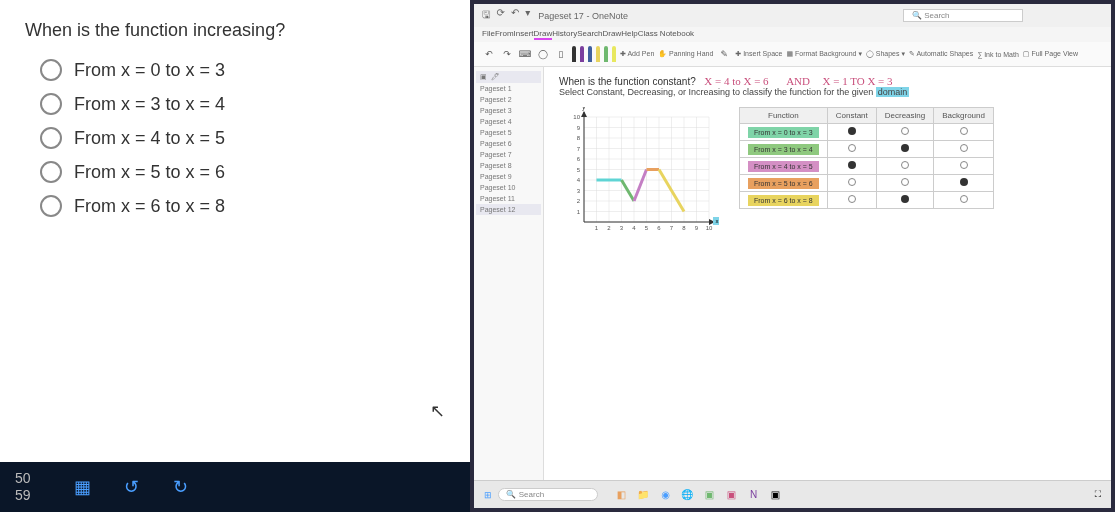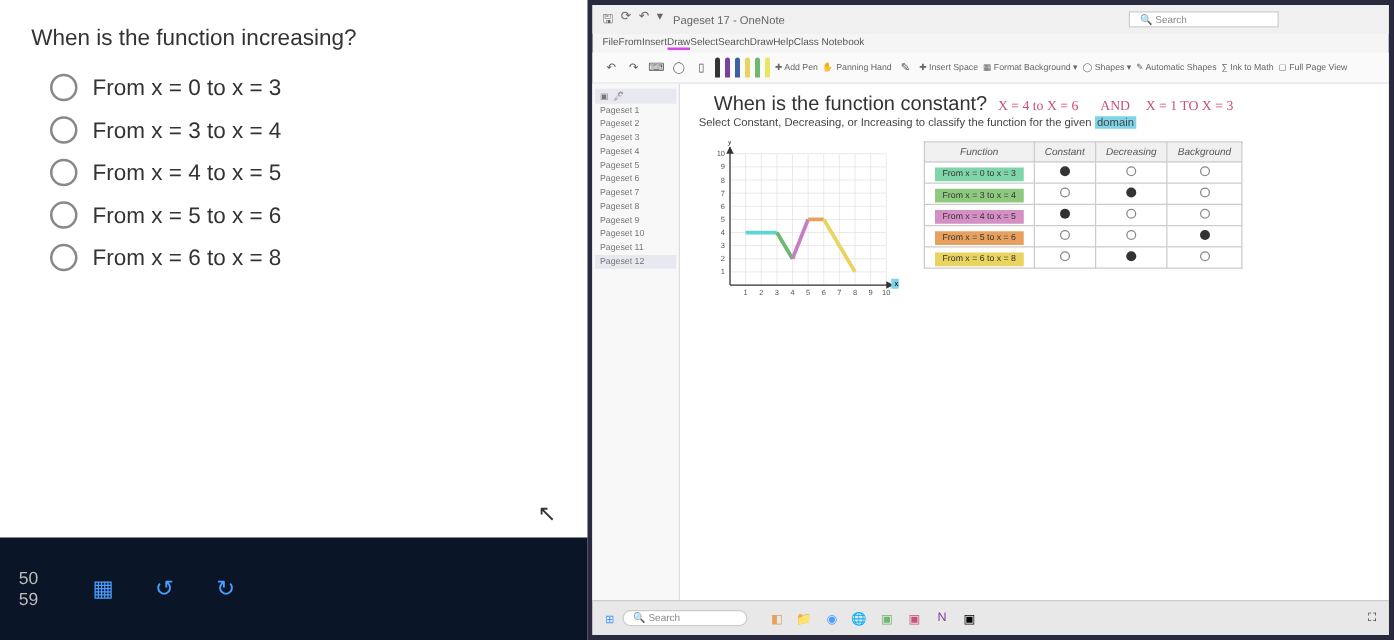--- a/index.html
+++ b/index.html
@@ -5,21 +5,21 @@
 * { margin: 0; padding: 0; box-sizing: border-box; font-family: Arial, sans-serif; }
 body { width: 1115px; height: 512px; background: #1a1a2e; display: flex; overflow: hidden; }
 
 .left-panel { width: 470px; background: #fff; padding: 20px 25px; position: relative; display: flex; flex-direction: column; }
 .question { font-size: 18px; color: #333; margin-bottom: 18px; font-weight: 400; }
 .options { display: flex; flex-direction: column; gap: 12px; margin-left: 15px; }
 .option { display: flex; align-items: center; gap: 12px; cursor: pointer; }
 .radio { width: 22px; height: 22px; border: 2px solid #888; border-radius: 50%; flex-shrink: 0; }
 .option-text { font-size: 18px; color: #333; }
 .submit-btn { margin-top: 28px; margin-left: 15px; width: 110px; padding: 10px 0; background: #d8d8d8; color: #666; font-size: 14px; border: none; text-align: center; cursor: pointer; }
-.left-bottom { position: absolute; bottom: 0; left: 0; right: 0; display: flex; align-items: center; padding: 24px 15px; background: #0a1628; color: #fff; }
+.left-bottom { position: absolute; bottom: 0; left: 0; right: 0; display: flex; align-items: center; padding: 8px 15px; background: #0a1628; color: #fff; }
 .counter { color: #bbb; font-size: 14px; line-height: 1.2; }
 .bottom-icons { display: flex; gap: 25px; margin-left: 40px; align-items: center; }
 .icon-btn { width: 24px; height: 24px; display: flex; align-items: center; justify-content: center; color: #4a9eff; font-size: 18px; }
 .cursor-icon { position: absolute; top: 400px; left: 430px; font-size: 18px; color: #333; }
 
 .right-panel { flex: 1; background: #2a2a3e; padding: 4px; display: flex; flex-direction: column; }
 .onenote-window { background: #f5f5f5; flex: 1; display: flex; flex-direction: column; font-size: 9px; }
 .titlebar { display: flex; align-items: center; padding: 3px 8px; background: #f0f0f0; gap: 8px; color: #666; }
 .titlebar-icons { display: flex; gap: 6px; font-size: 10px; }
 .search-box { margin-left: auto; margin-right: 80px; background: #fff; border: 1px solid #ccc; padding: 1px 8px; width: 120px; font-size: 8px; color: #888; }
@@ -27,32 +27,32 @@
 .toolbar { display: flex; align-items: center; gap: 4px; padding: 4px 8px; background: #fafafa; border-bottom: 1px solid #ddd; flex-wrap: wrap; }
 .tool-icon { width: 14px; height: 14px; display: flex; align-items: center; justify-content: center; font-size: 9px; color: #555; }
 .pen { width: 4px; height: 16px; border-radius: 2px 2px 0 0; }
 .tool-label { font-size: 7px; color: #666; }
 
 .content-area { flex: 1; display: flex; background: #fff; }
 .page-list { width: 70px; background: #f8f8f8; border-right: 1px solid #ddd; padding: 4px 2px; }
 .page-item { font-size: 7px; color: #777; padding: 2px 4px; }
 .page-item.active { background: #e8e8f0; }
 .main-content { flex: 1; padding: 8px 15px; position: relative; }
-.q-title { font-size: 16px; color: #333; margin-left: 12px; }
+.q-title { font-size: 10px; color: #333; }
 .handwriting { font-family: 'Comic Sans MS', cursive; color: #c94f7c; font-size: 11px; margin-left: 6px; }
 .instruction { font-size: 9px; color: #444; }
 .domain-hl { background: #7fd4e8; padding: 0 2px; }
 
 .chart-area { display: flex; gap: 20px; margin-top: 10px; }
 .graph { position: relative; width: 160px; height: 130px; }
 .graph svg { width: 100%; height: 100%; }
 .table-area { flex: 1; }
 .classify-table { border-collapse: collapse; font-size: 8px; }
 .classify-table th, .classify-table td { border: 1px solid #ccc; padding: 3px 8px; text-align: center; }
-.classify-table th { background: #f0f0f0; font-weight: normal; color: #555; font-style: italic; }
+.classify-table th { background: #f0f0f0; font-weight: normal; color: #555; }
 .func-label { padding: 2px 6px; font-size: 7px; color: #333; text-align: left; }
 .dot-filled { width: 8px; height: 8px; background: #333; border-radius: 50%; display: inline-block; }
 .dot-empty { width: 8px; height: 8px; border: 1px solid #888; border-radius: 50%; display: inline-block; }
 
 .taskbar { height: 28px; background: #e8e8e8; display: flex; align-items: center; padding: 0 10px; gap: 6px; border-top: 1px solid #ccc; }
 .taskbar-search { background: #fff; border: 1px solid #ccc; padding: 1px 8px; width: 100px; font-size: 8px; color: #888; border-radius: 10px; }
 .taskbar-icons { display: flex; gap: 6px; margin-left: 10px; }
 .task-icon { width: 16px; height: 16px; font-size: 10px; display: flex; align-items: center; justify-content: center; }
 </style>
 </head>
@@ -106,21 +106,21 @@
         <span>▾</span>
       </div>
       <span>Pageset 17 - OneNote</span>
       <div class="search-box">🔍 <span>Search</span></div>
     </div>
     <div class="menubar">
       <span>File</span>
       <span>From</span>
       <span>Insert</span>
       <span style="border-bottom:2px solid #d946ef">Draw</span>
-      <span>Select</span>
+      <span>History</span>
       <span>Search</span>
       <span>Draw</span>
       <span>Help</span>
       <span>Class Notebook</span>
     </div>
     <div class="toolbar">
       <span class="tool-icon">↶</span>
       <span class="tool-icon">↷</span>
       <span class="tool-icon">⌨</span>
       <span class="tool-icon">◯</span>

